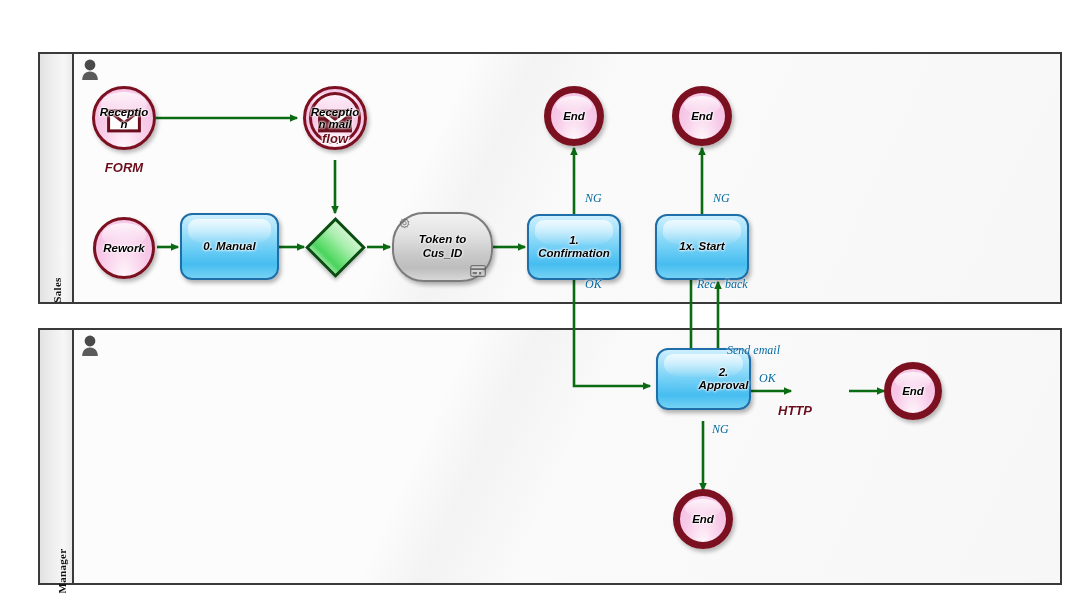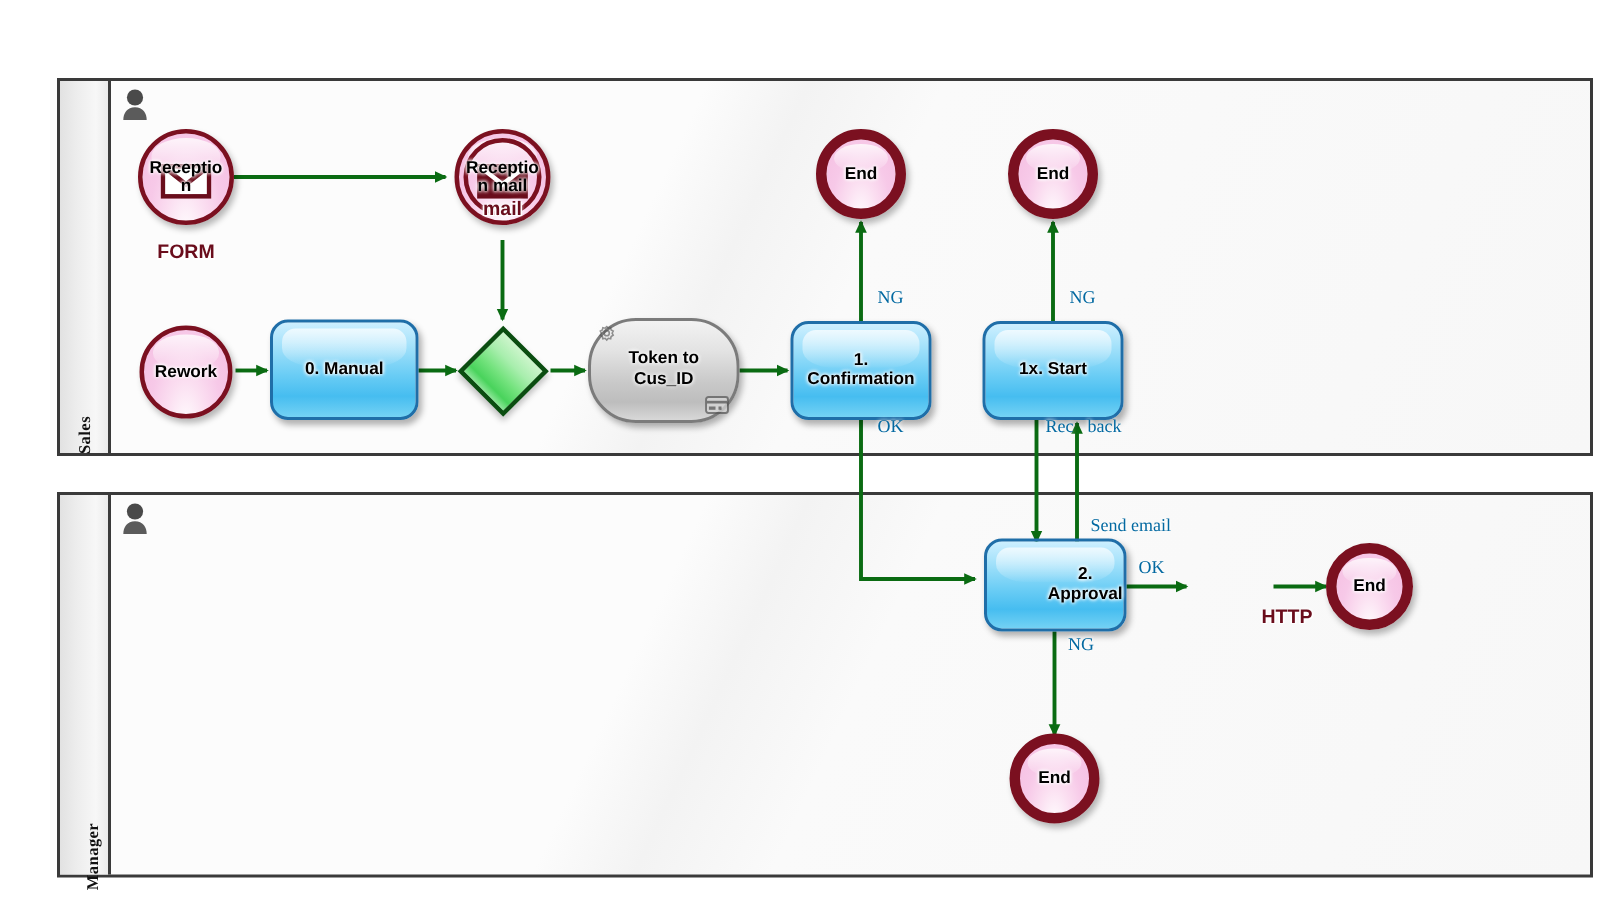--- a/index.html
+++ b/index.html
@@ -196,21 +196,21 @@
     position: absolute;
     font-family: "Liberation Serif", serif;
     font-size: 12px;
     color: #0369a1;
     white-space: nowrap;
     z-index: 7;
     text-shadow: 0 0 3px #fff, 0 0 3px #fff;
   }
 
   #edges { position: absolute; left: 0; top: 0; width: 1080px; height: 600px; z-index: 4; pointer-events: none; }
-  .nodes-layer { position: absolute; left: 0; top: 0; width: 984px; height: 600px; z-index: 5; }
+  .nodes-layer { position: absolute; left: 0; top: 0; width: 984px; height: 600px; z-index: 5; font-style: italic; }
 </style>
 </head>
 <body>
 
 <div id="canvas">
 
   <div class="pool" style="left:38px; top:52px; width:1024px; height:252px;">
     <div class="pool-header">
       <div class="pool-label">
         <span>Sales</span>
@@ -293,21 +293,21 @@
     <div class="node event dbl" style="left:303px; top:86px; width:64px; height:64px;">
       <div class="egloss"></div>
       <div class="env dark">
         <svg viewBox="0 0 34 24" width="34" height="24">
           <rect x="1.6" y="2" width="30.8" height="20" fill="#6a0d1c" stroke="#6a0d1c" stroke-width="3"></rect>
           <path d="M1.6,2 L17,14 L32.4,2" fill="none" stroke="#ffffff" stroke-width="3"></path>
         </svg>
       </div>
       <div class="elabel">Receptio<br>n mail</div>
     </div>
-    <div class="sublabel" style="left:265px; top:131px;">mail</div>
+    <div class="sublabel" style="left:265px; top:131px;">flow</div>
 
     <div class="node event start" style="left:93px; top:217px; width:62px; height:62px;">
       <div class="egloss"></div>
       <div class="elabel">Rework</div>
     </div>
 
     <div class="node task" style="left:180px; top:213px; width:99px; height:67px;">
       <div class="gloss"></div>
       <div class="tlabel">0. Manual</div>
     </div>
@@ -345,26 +345,26 @@
     <div class="node event end" style="left:544px; top:86px; width:60px; height:60px;">
       <div class="egloss"></div>
       <div class="elabel">End</div>
     </div>
 
     <div class="node event end" style="left:672px; top:86px; width:60px; height:60px;">
       <div class="egloss"></div>
       <div class="elabel">End</div>
     </div>
 
-    <div class="node task" style="left:656px; top:359px; width:95px; height:62px;padding-left:40px;">
+    <div class="node task" style="left:656px; top:348px; width:95px; height:62px;padding-left:40px;">
       <div class="gloss"></div>
       <div class="tlabel">2. Approval</div>
     </div>
 
-    <div class="sublabel" style="left:788px; top:403px;">HTTP</div>
+    <div class="sublabel" style="left:725px; top:403px;">HTTP</div>
 
     <div class="node event end" style="left:884px; top:362px; width:58px; height:58px;">
       <div class="egloss"></div>
       <div class="elabel">End</div>
     </div>
 
     <div class="node event end" style="left:673px; top:489px; width:60px; height:60px;">
       <div class="egloss"></div>
       <div class="elabel">End</div>
     </div>

